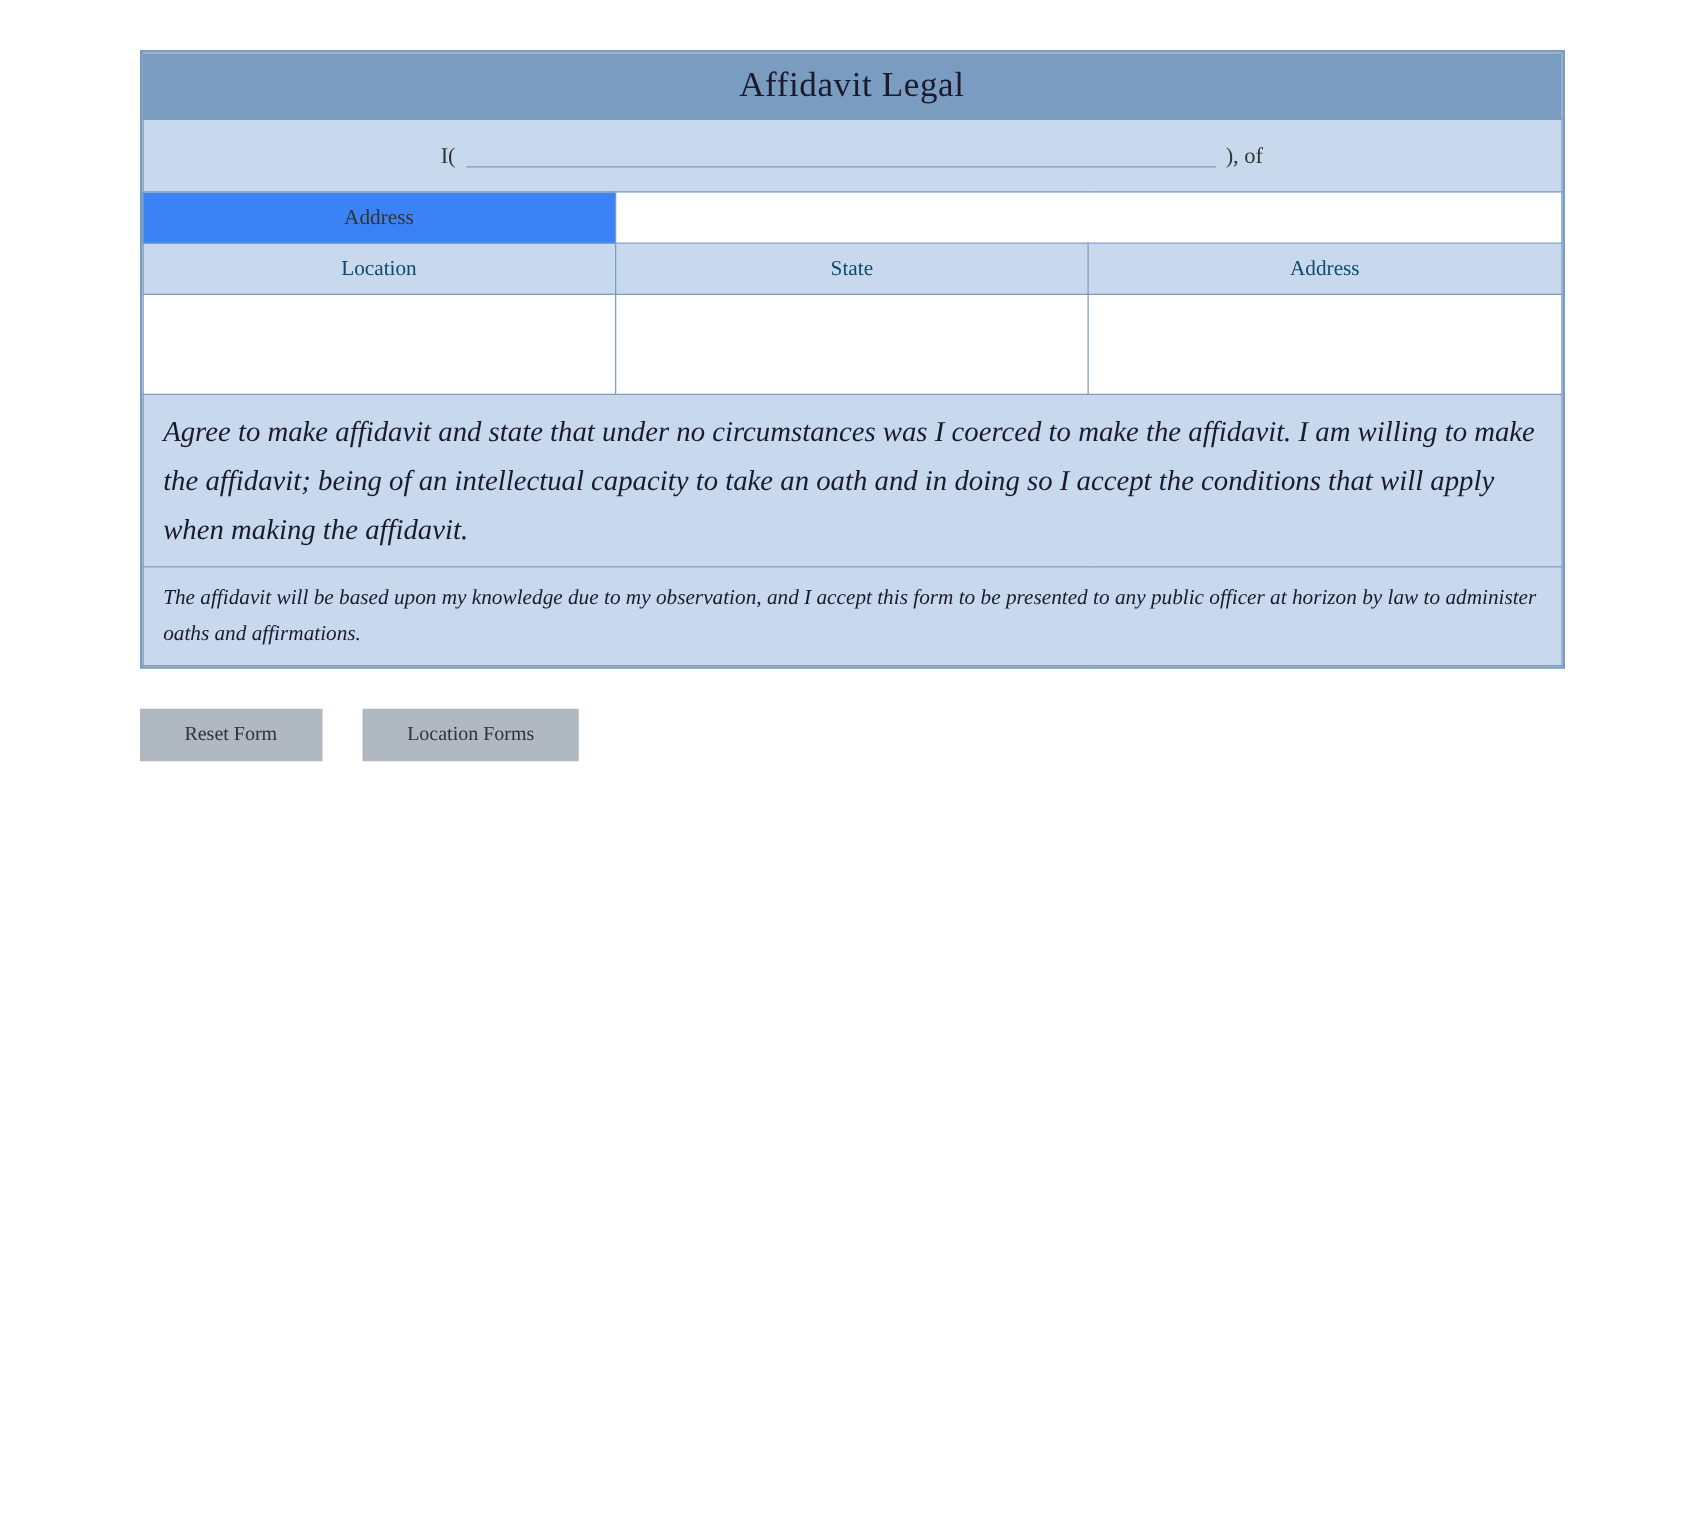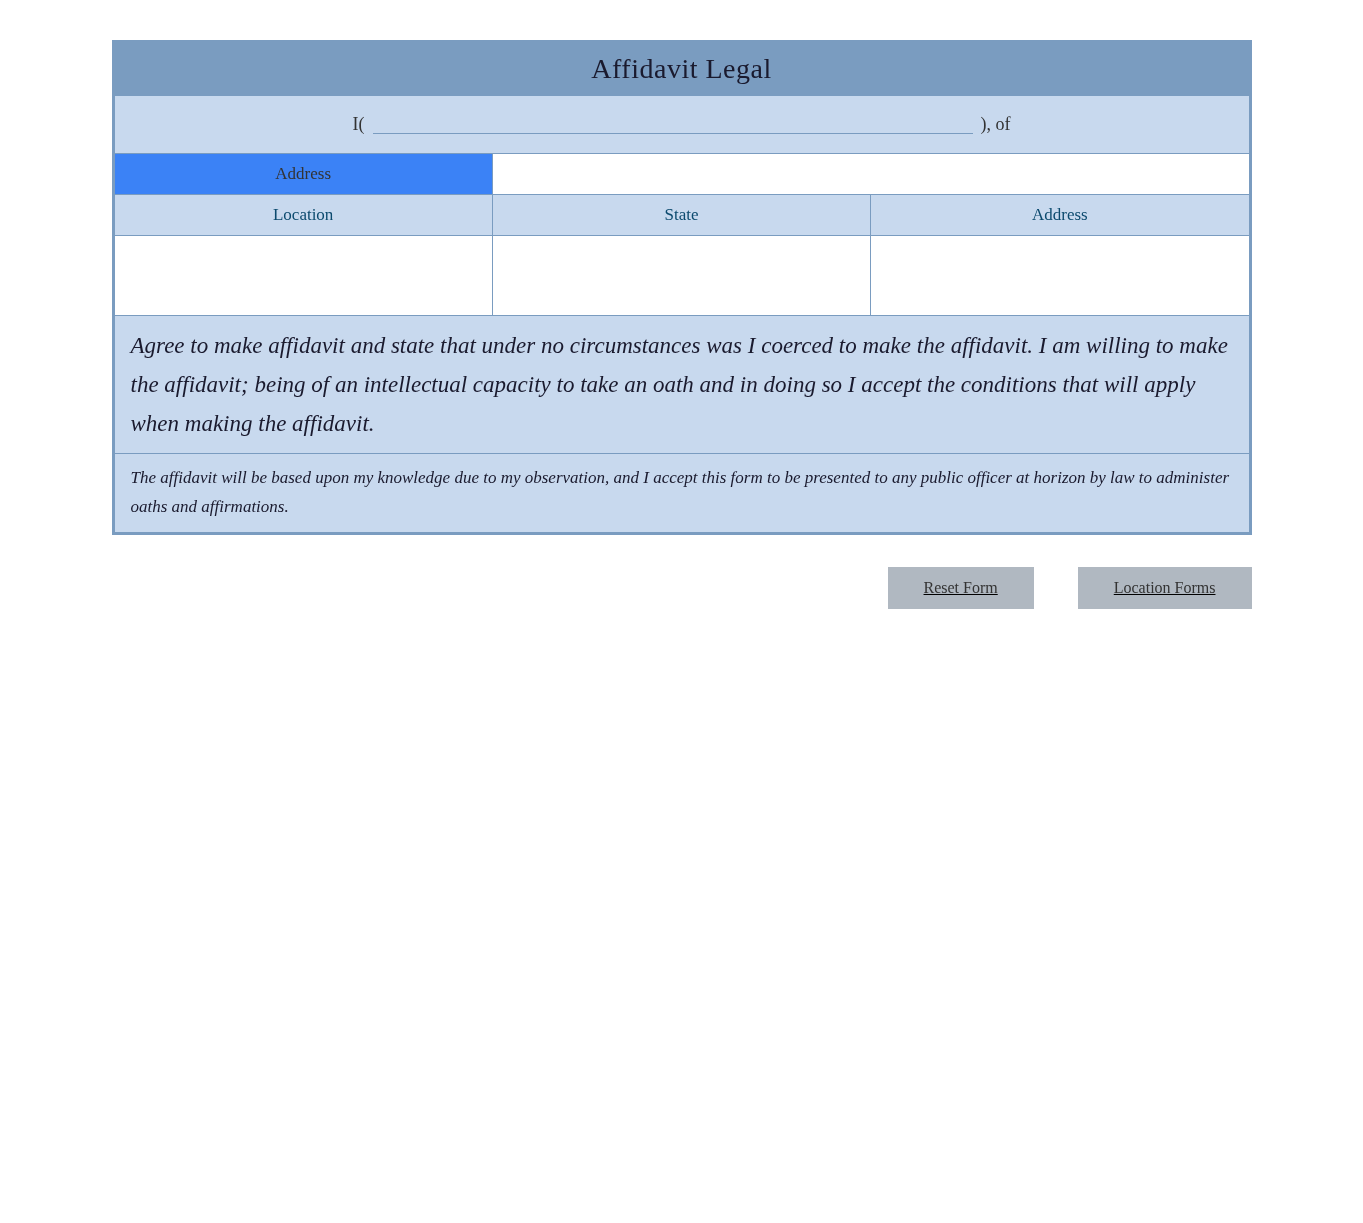--- a/index.html
+++ b/index.html
@@ -119,25 +119,24 @@
       padding: 24px 28px;
       font-style: italic;
       font-size: 17px;
       line-height: 1.7;
       color: #1a1a2e;
       text-align: left;
     }
 
     .buttons-row {
       display: flex;
-      justify-content: flex-end;
-      gap: 44px;
+      justify-content: flex-start;
+      gap: 32px;
       margin-top: 32px;
       width: 1140px;
-      text-decoration: underline;
     }
 
     .btn {
       background-color: #b0b8c1;
       border: none;
       padding: 12px 36px;
       font-size: 16px;
       color: #333;
       cursor: pointer;
       font-family: Georgia, 'Times New Roman', serif;

